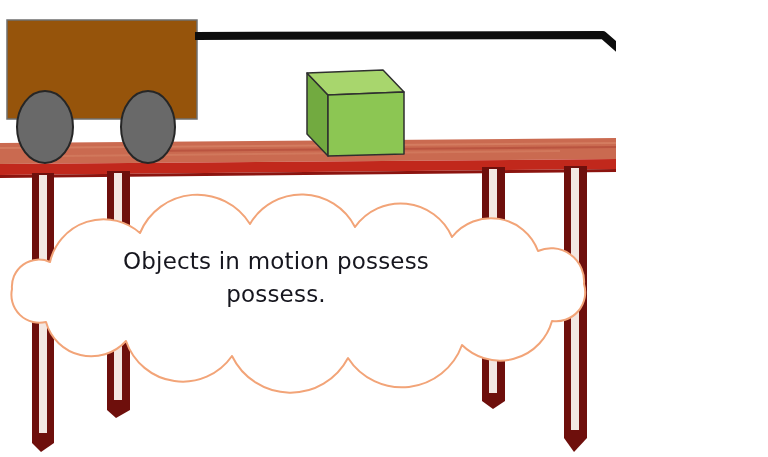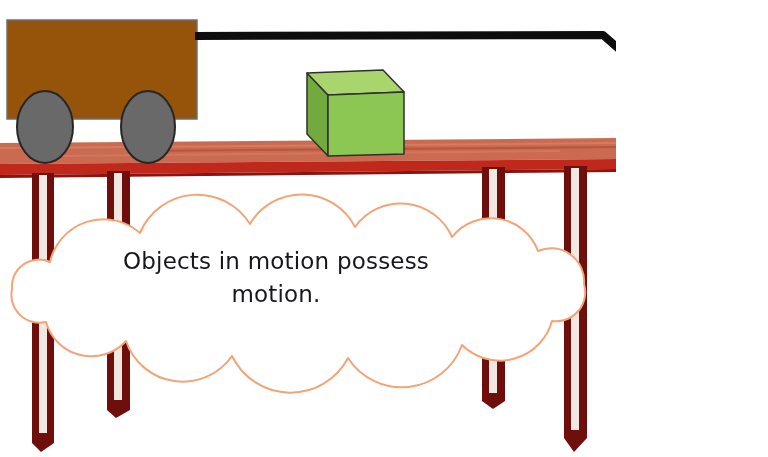--- a/index.html
+++ b/index.html
@@ -100,16 +100,16 @@
     <g>
       <rect x="704" y="199" width="4" height="2" fill="#a56060"></rect>
       <rect x="710" y="199" width="3" height="2" fill="#8f8f8f"></rect>
       <rect x="731" y="199" width="4" height="2" fill="#8f8f8f"></rect>
       <rect x="738" y="199" width="4" height="2" fill="#a56060"></rect>
     </g>
   </svg>
 
   <div class="caption">
     <div>Objects in motion possess</div>
-    <div>motion.</div>
+    <div>possess.</div>
   </div>
 
 </div>
 
 </body></html>

